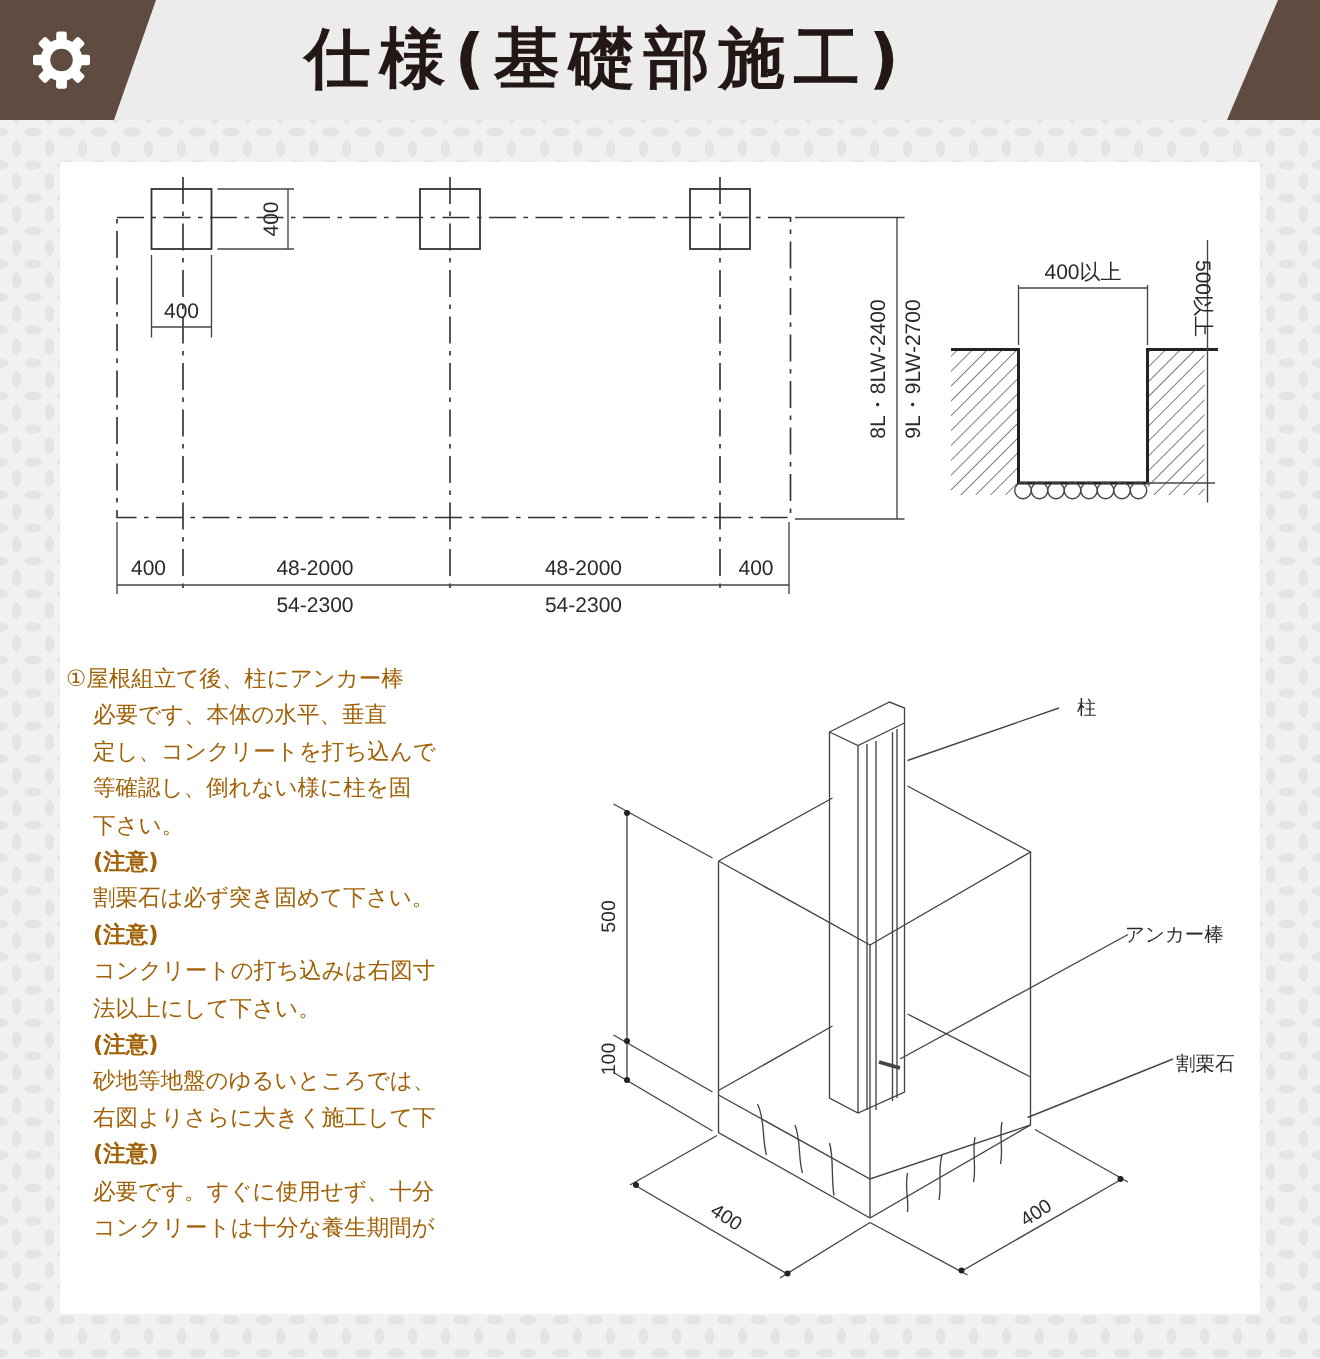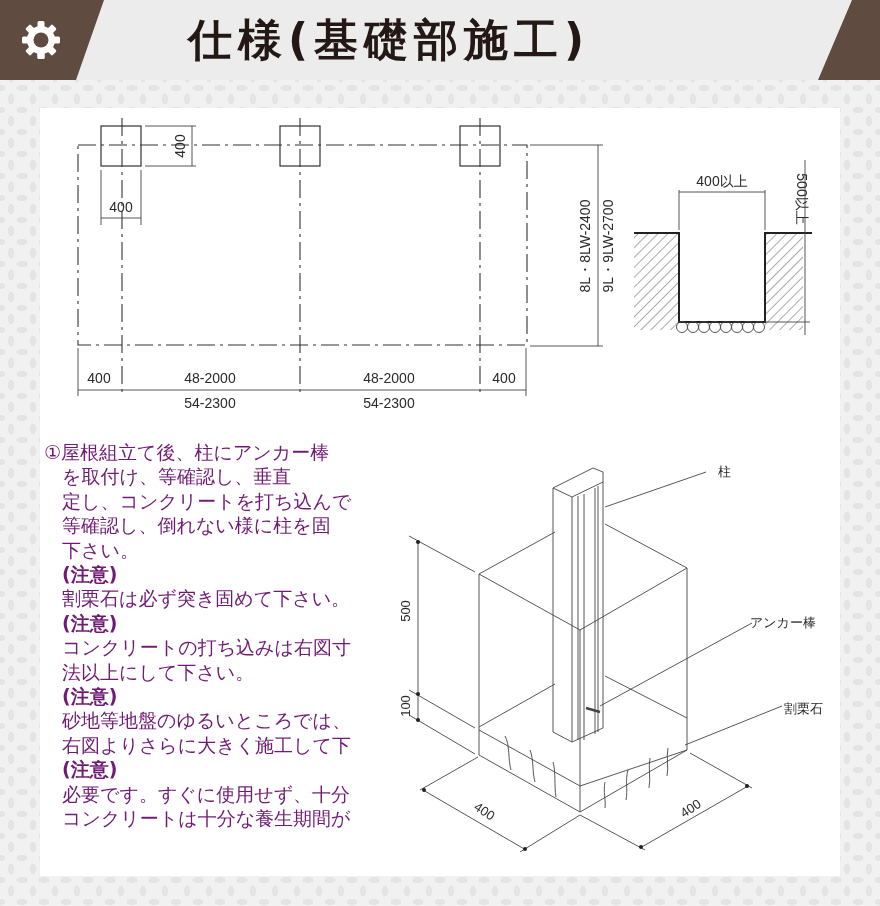--- a/index.html
+++ b/index.html
@@ -24,33 +24,33 @@
     }
     .header .right-tab {
       position: absolute; right: 0; top: 0; height: 80px; width: 62px;
       background: #5f4b3f;
       clip-path: polygon(34px 0, 62px 0, 62px 80px, 0 80px);
     }
     .header .gear {
       position: absolute; left: 19px; top: 18px; width: 44px; height: 44px;
     }
     .header .title {
-      position: absolute; left: 188px; top: 8px; height: 64px;
+      position: absolute; left: 203px; top: 8px; height: 64px;
       line-height: 64px; font-size: 44px; font-weight: bold; color: #231815;
       letter-spacing: 6px;
       font-family: "DejaVu Sans", sans-serif;
     }
     .panel {
       position: absolute; left: 40px; top: 108px; width: 800px; height: 768px;
       background: #ffffff;
     }
     svg text { font-family: "Liberation Sans", "DejaVu Sans", sans-serif; fill: #2a2a2a; }
     .notes {
       position: absolute; left: 44px; top: 440px; width: 240px;
-      font-size: 19px; line-height: 24.4px; color: #701a75;
+      font-size: 15px; line-height: 24.4px; color: #a16207;
       font-family: "DejaVu Sans", sans-serif;
     }
     .notes .line { white-space: nowrap; }
     .notes .indent { padding-left: 18px; }
     .notes .attn { padding-left: 18px; font-weight: bold; }
     .stroke { stroke: #333; fill: none; stroke-width: 1.2; }
     .thin { stroke: #444; fill: none; stroke-width: 0.9; }
     .dash { stroke: #333; fill: none; stroke-width: 1.1; stroke-dasharray: 18 5 3 5; }
   </style>
 </head>
@@ -202,21 +202,21 @@
   <text font-size="13" x="750" y="627">アンカー棒</text>
   <text font-size="13" x="784" y="713">割栗石</text>
   <text font-size="13" transform="translate(410 611) rotate(-90)" text-anchor="middle">500</text>
   <text font-size="13" transform="translate(410 706) rotate(-90)" text-anchor="middle">100</text>
   <text font-size="13" transform="translate(482 815) rotate(33)" text-anchor="middle">400</text>
   <text font-size="13" transform="translate(693 812) rotate(-33)" text-anchor="middle">400</text>
 </svg>
 
 <div class="notes">
   <div class="line">①屋根組立て後、柱にアンカー棒</div>
-  <div class="line indent">を取付け、等確認し、垂直</div>
+  <div class="line indent">必要です、本体の水平、垂直</div>
   <div class="line indent">定し、コンクリートを打ち込んで</div>
   <div class="line indent">等確認し、倒れない様に柱を固</div>
   <div class="line indent">下さい。</div>
   <div class="line attn">(注意)</div>
   <div class="line indent">割栗石は必ず突き固めて下さい。</div>
   <div class="line attn">(注意)</div>
   <div class="line indent">コンクリートの打ち込みは右図寸</div>
   <div class="line indent">法以上にして下さい。</div>
   <div class="line attn">(注意)</div>
   <div class="line indent">砂地等地盤のゆるいところでは、</div>

